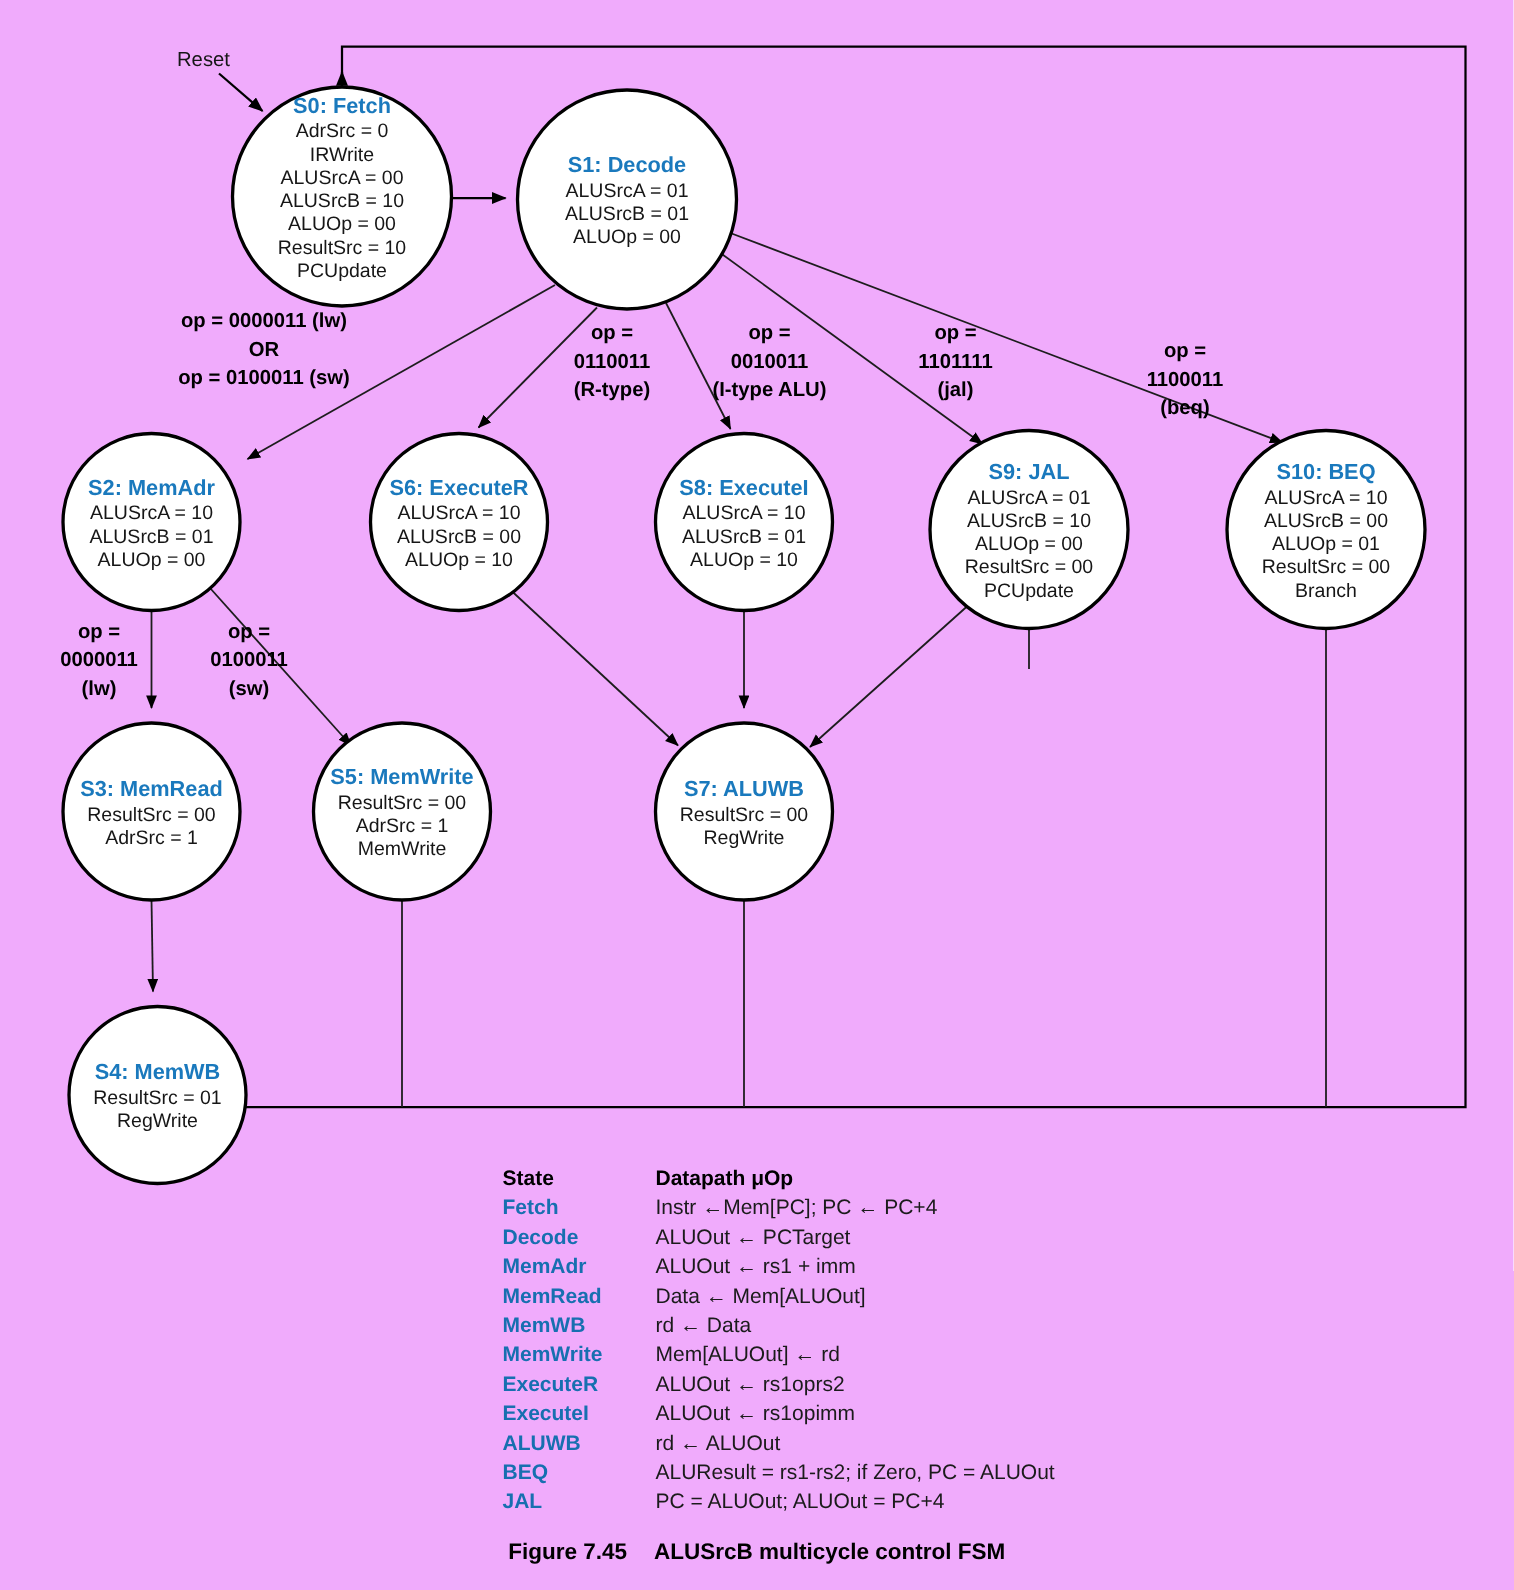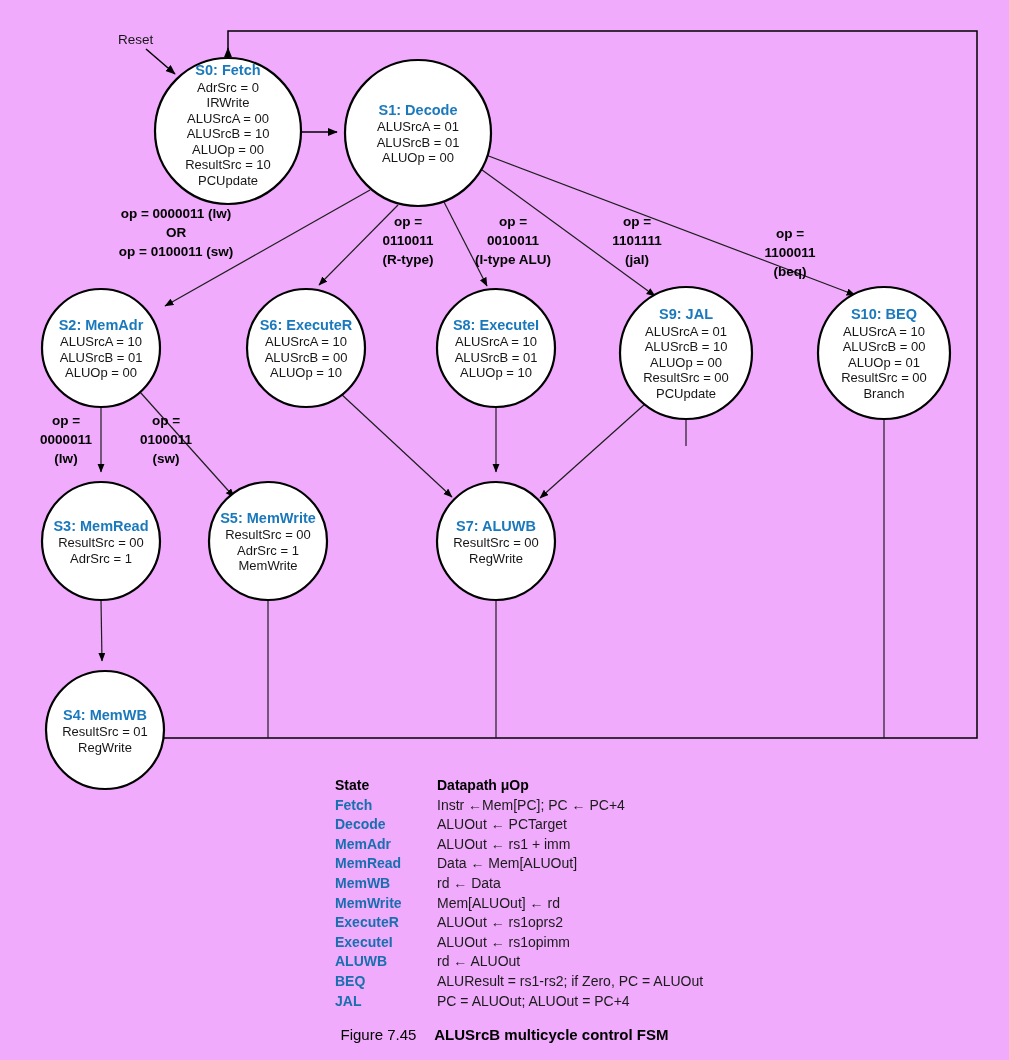--- a/index.html
+++ b/index.html
@@ -9,21 +9,21 @@
   .st-title{fill:#1a79bd;font-weight:bold;font-size:14.5px;font-family:"Liberation Sans",sans-serif;}
   .st-line{fill:#161616;font-size:13px;font-family:"Liberation Sans",sans-serif;}
   .edge-lbl{fill:#000;font-size:13.5px;font-weight:bold;font-family:"Liberation Sans",sans-serif;}
   .reset-lbl{fill:#161616;font-size:13.5px;font-family:"Liberation Sans",sans-serif;}
   .node-circle{fill:#ffffff;stroke:#000000;stroke-width:2.2;}
   .wire{stroke:#000000;stroke-width:1.5;fill:none;}
   .wire-thin{stroke:#1d1d1d;stroke-width:1.2;fill:none;}
   .tbl-head{fill:#000;font-weight:bold;font-size:14px;font-family:"Liberation Sans",sans-serif;}
   .tbl-state{fill:#176fb0;font-weight:bold;font-size:14px;font-family:"Liberation Sans",sans-serif;}
   .tbl-op{fill:#1b1b1b;font-size:14px;font-family:"Liberation Sans",sans-serif;}
-  .cap-num{fill:#1a79bd;font-weight:normal;font-size:15px;font-family:"Liberation Sans",sans-serif;}
+  .cap-num{fill:#1a79bd;font-weight:bold;font-size:15px;font-family:"Liberation Sans",sans-serif;}
   .cap-txt{fill:#000;font-weight:bold;font-size:15px;font-family:"Liberation Sans",sans-serif;}
 </style>
 </head>
 <body>
 
 <div id="root">
 
   <svg id="fsm" viewBox="0 0 1009 1060">
     <defs>
       <marker id="ah" markerWidth="11" markerHeight="11" refX="9.2" refY="4" orient="auto" markerUnits="userSpaceOnUse">

